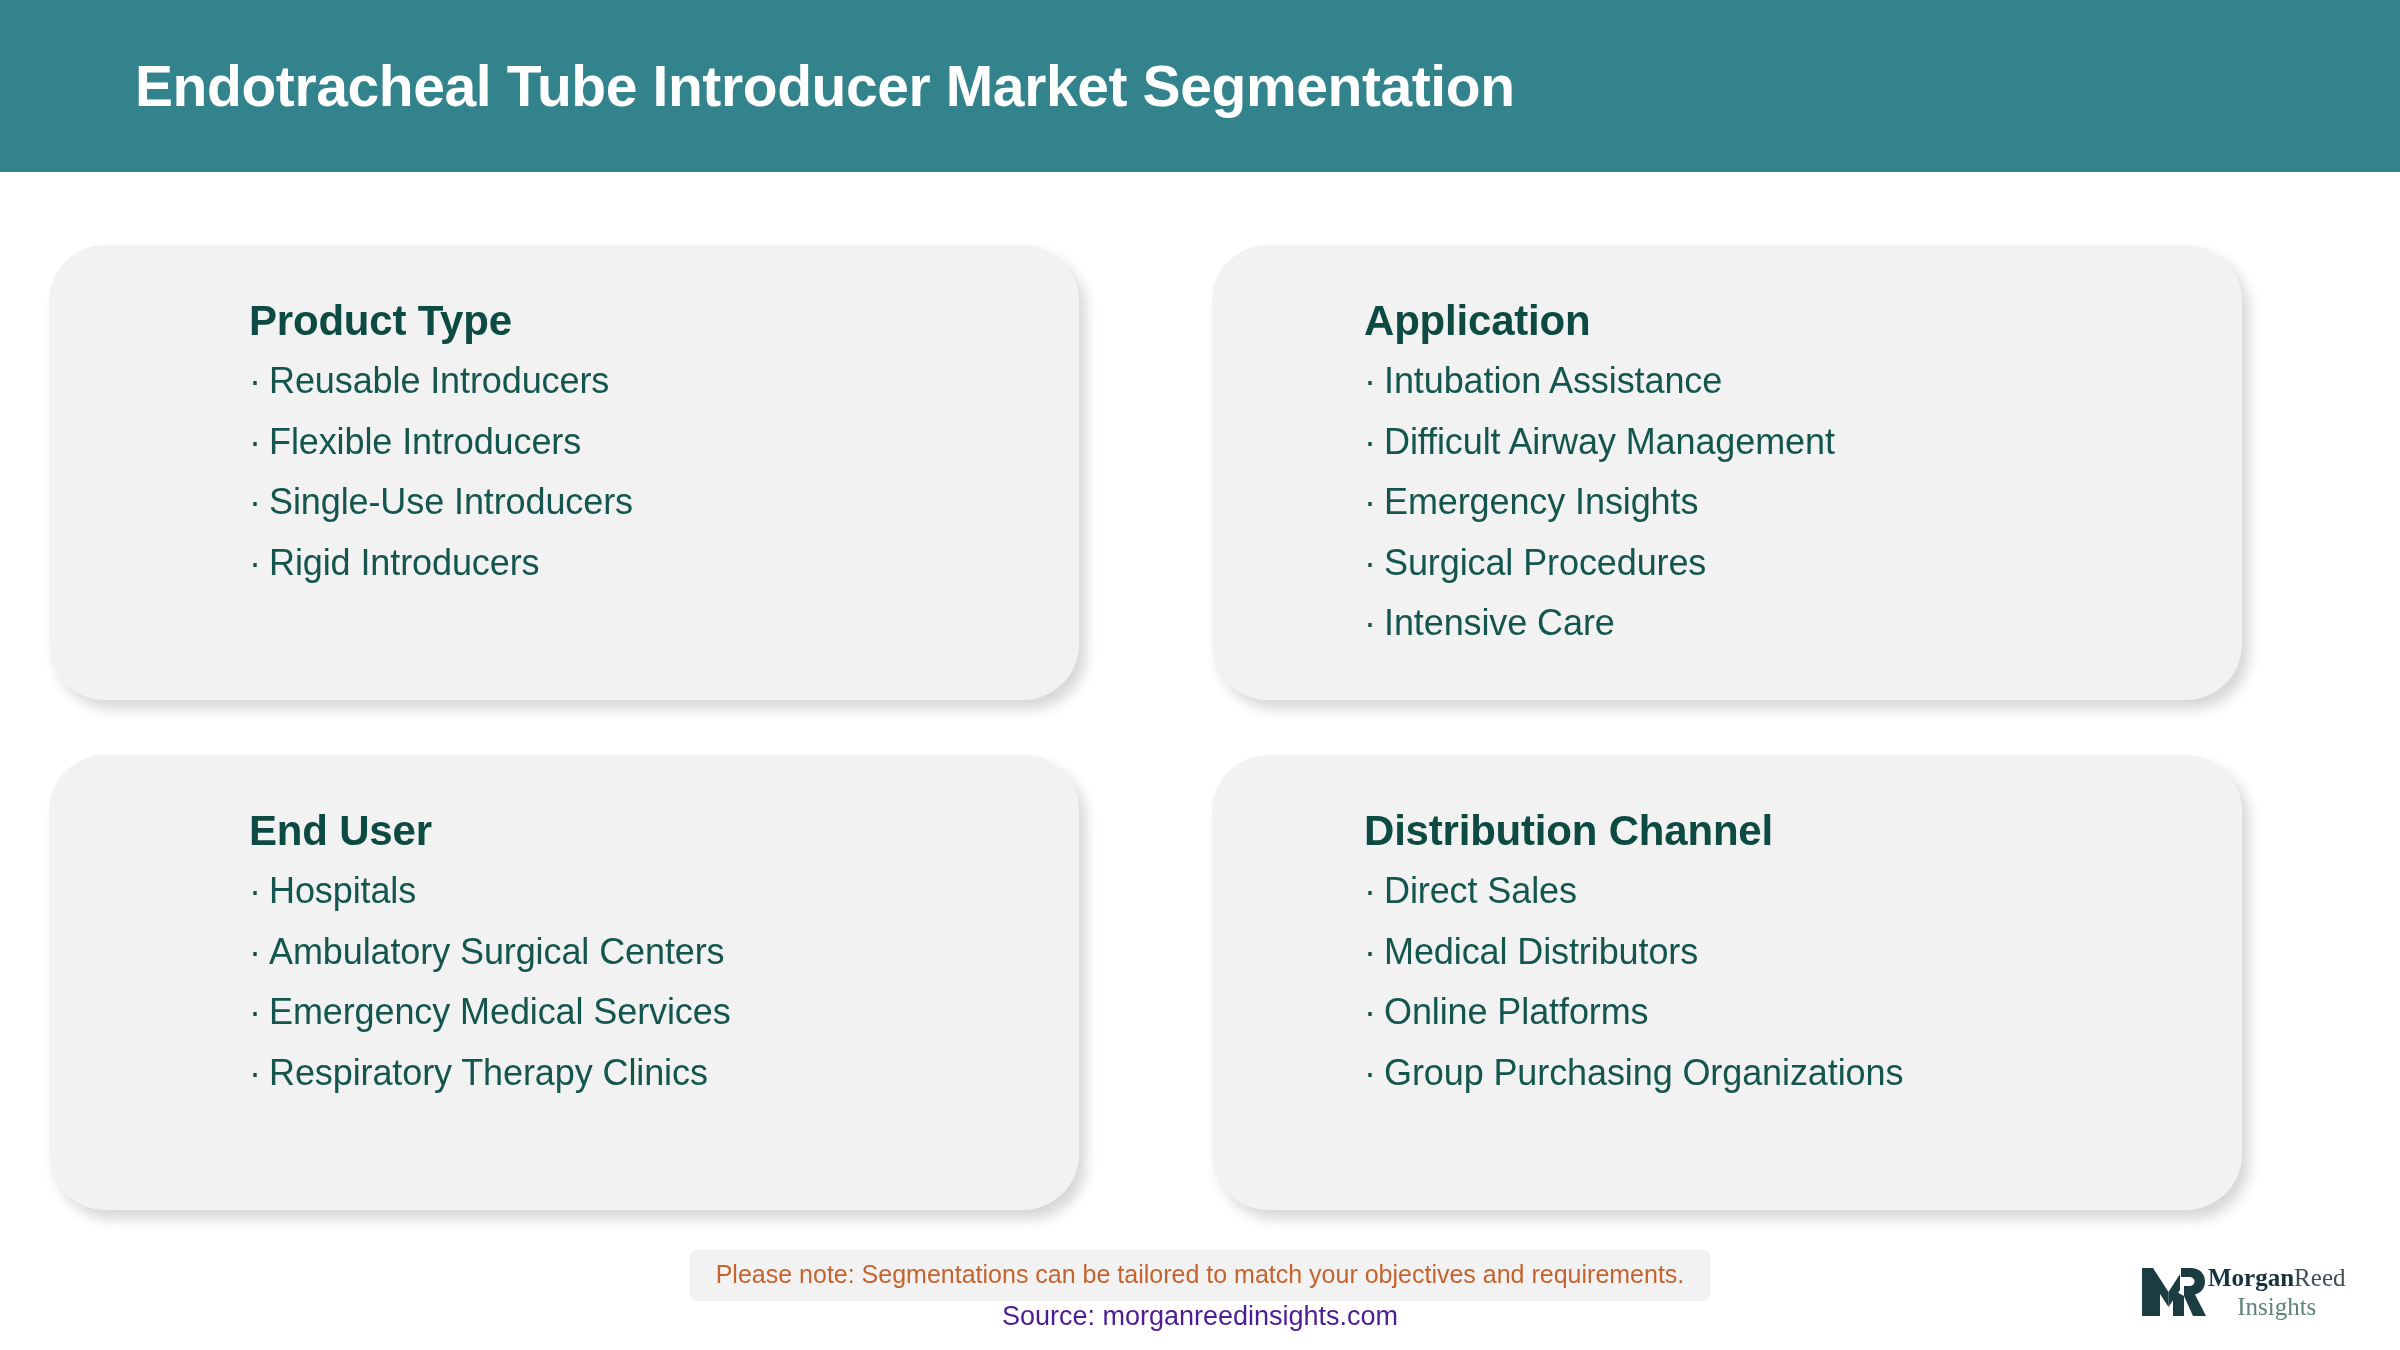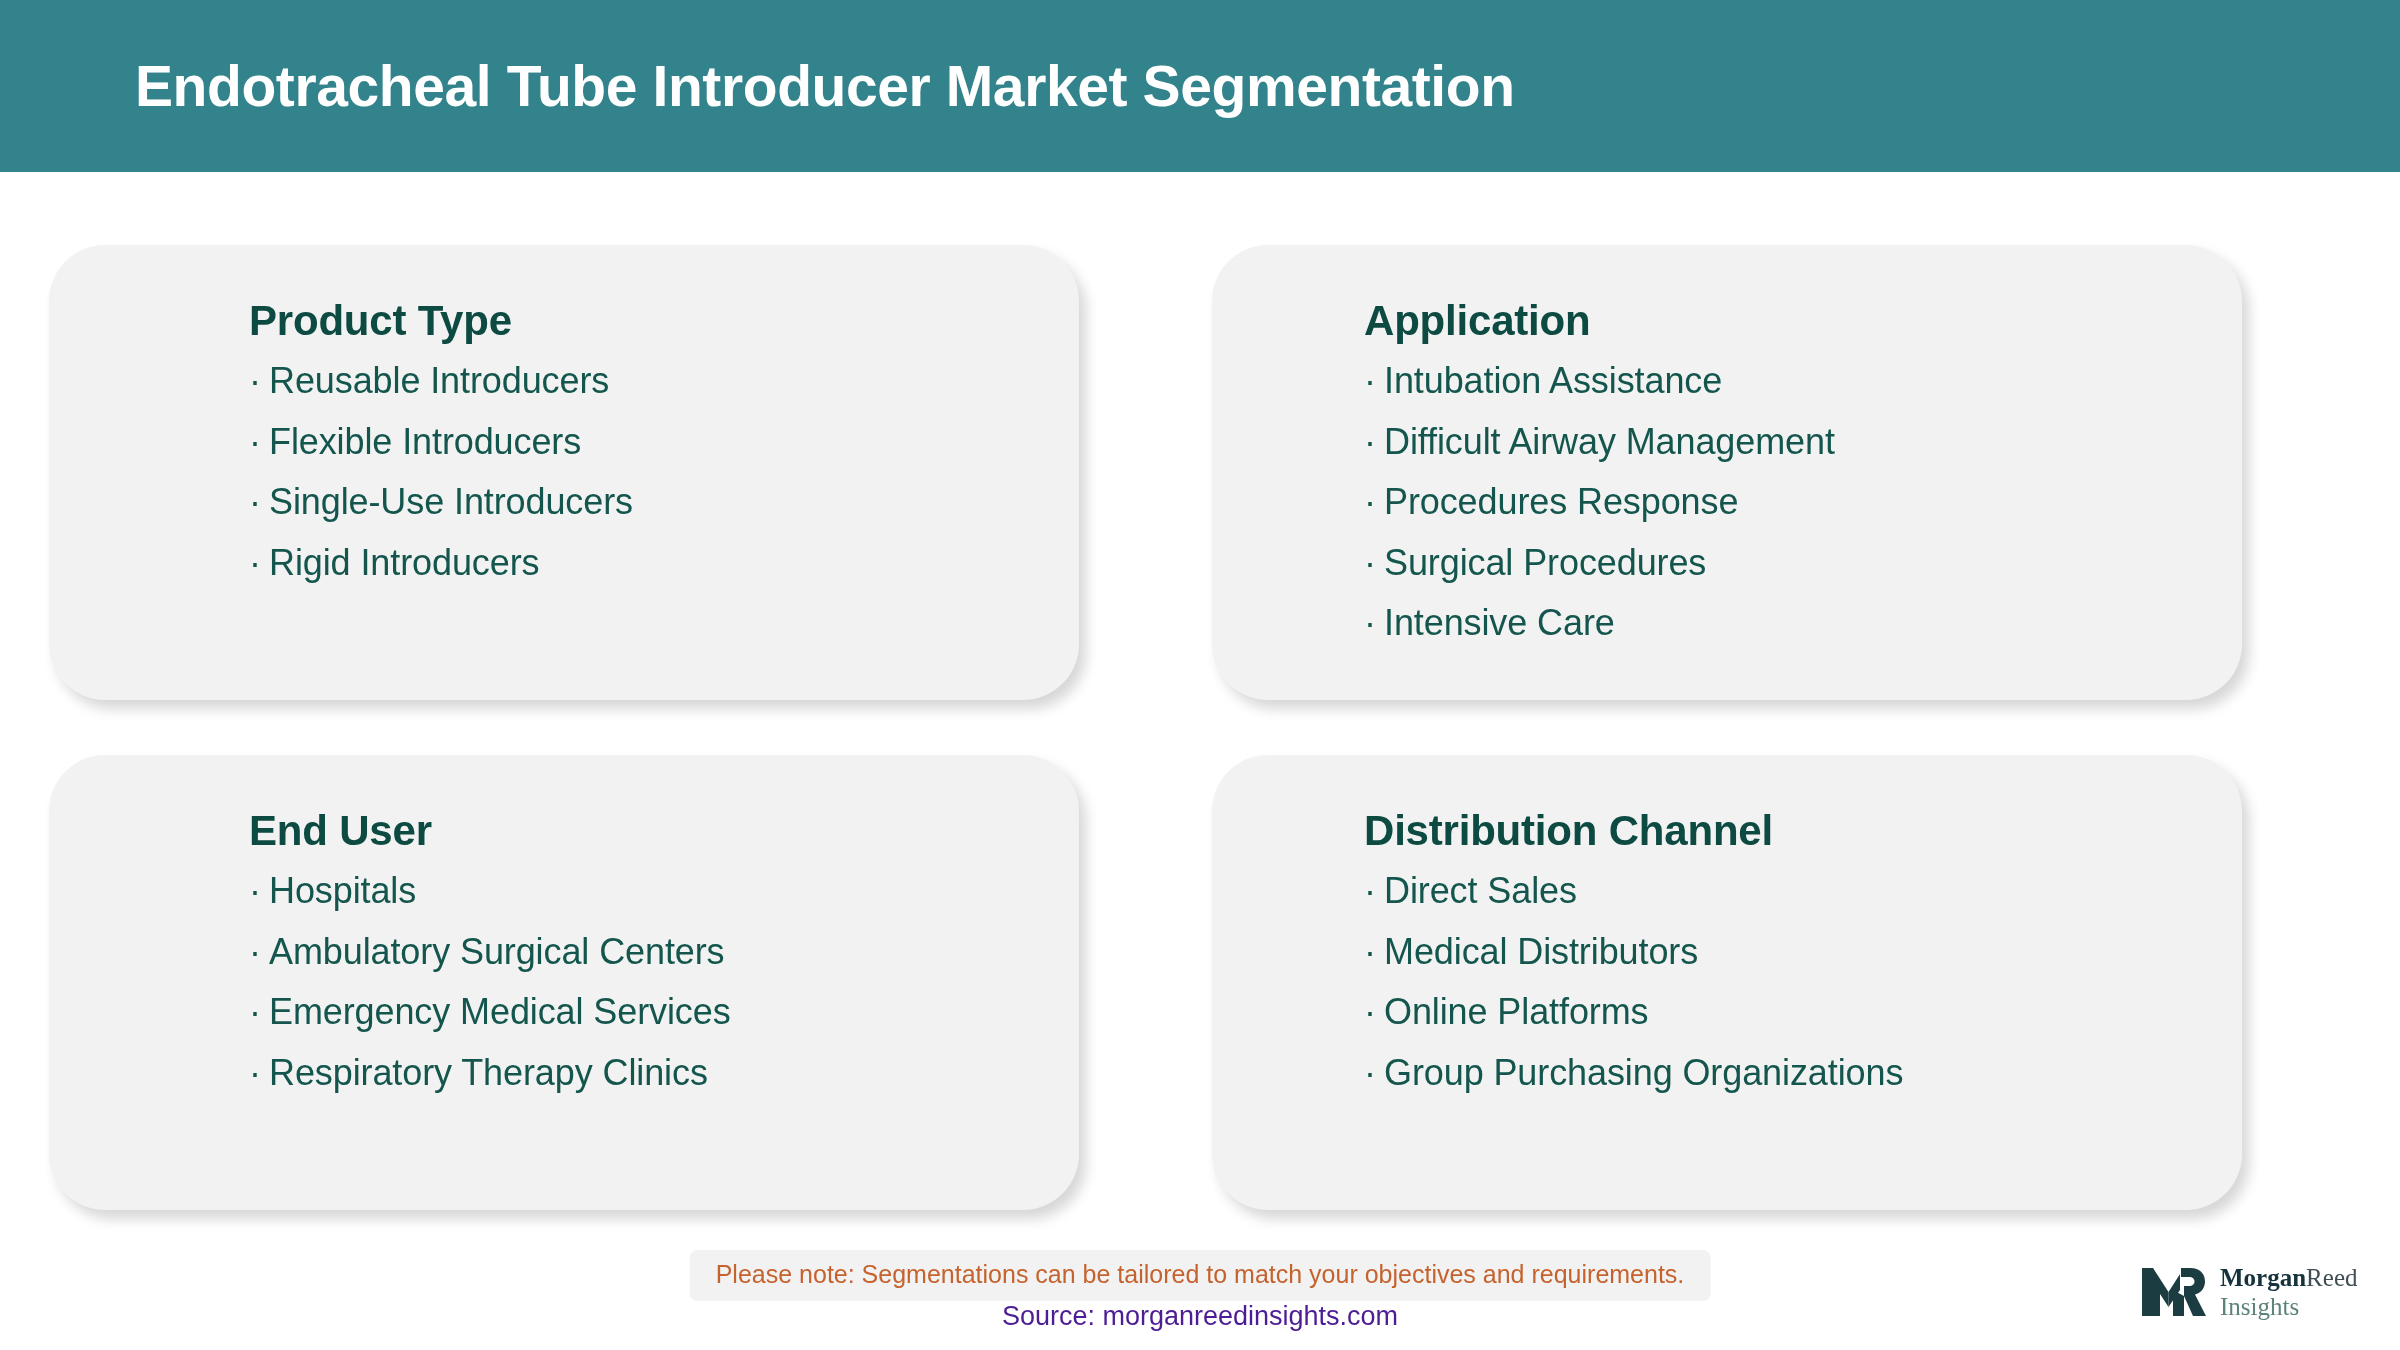--- a/index.html
+++ b/index.html
@@ -121,21 +121,21 @@
     white-space: nowrap;
   }
 
   
   .logo {
     position: absolute;
     left: 2140px;
     top: 1265px;
     display: flex;
     align-items: center;
-    gap: 12px;
+    text-align: center;
   }
   .logo-mark { flex: 0 0 auto; display: block; }
   .logo-words {
     display: flex;
     flex-direction: column;
     justify-content: center;
     line-height: 1.0;
     font-family: "Liberation Serif", serif;
   }
   .logo-line1 { font-size: 25px; white-space: nowrap; }
@@ -167,21 +167,21 @@
         <li><span class="bullet">·</span><span>Single-Use Introducers</span></li>
         <li><span class="bullet">·</span><span>Rigid Introducers</span></li>
       </ul>
     </div>
 
     <div class="card col-right row-top">
       <h2 class="card-title">Application</h2>
       <ul class="card-list">
         <li><span class="bullet">·</span><span>Intubation Assistance</span></li>
         <li><span class="bullet">·</span><span>Difficult Airway Management</span></li>
-        <li><span class="bullet">·</span><span>Procedures Response</span></li>
+        <li><span class="bullet">·</span><span>Emergency Insights</span></li>
         <li><span class="bullet">·</span><span>Surgical Procedures</span></li>
         <li><span class="bullet">·</span><span>Intensive Care</span></li>
       </ul>
     </div>
 
     <div class="card col-left row-bottom">
       <h2 class="card-title">End User</h2>
       <ul class="card-list">
         <li><span class="bullet">·</span><span>Hospitals</span></li>
         <li><span class="bullet">·</span><span>Ambulatory Surgical Centers</span></li>

